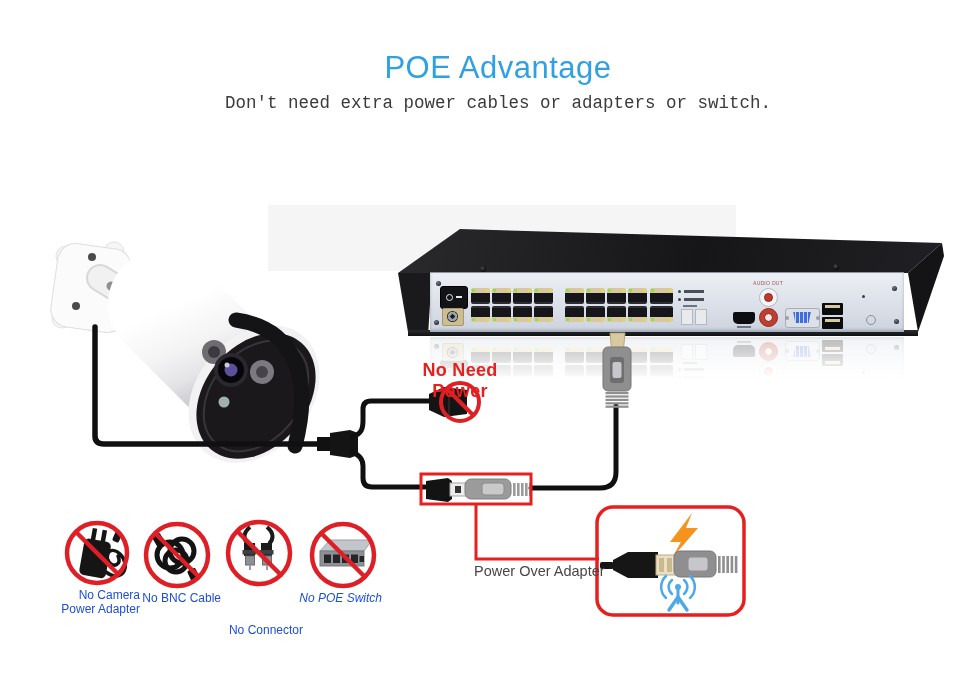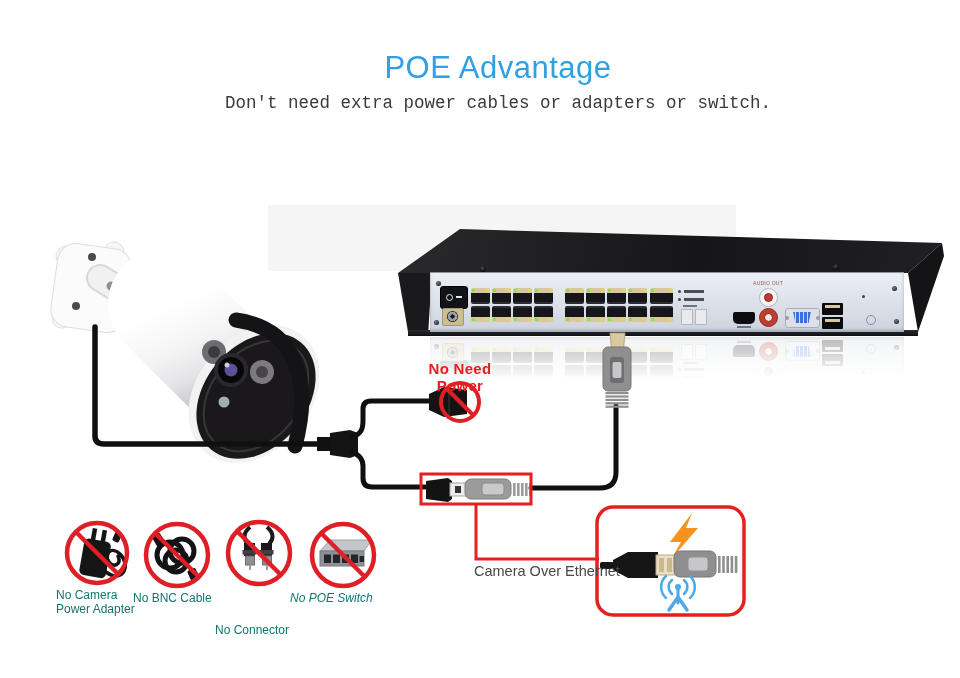--- a/index.html
+++ b/index.html
@@ -99,23 +99,23 @@
   
   .svg-layer{position:absolute;left:0;top:0;width:960px;height:678px;}
   .cable{stroke:#101010;fill:none;stroke-linecap:round;}
   .red-line{stroke:var(--alert-red);fill:none;}
   .no-sym{stroke:#df1f26;fill:none;}
   .bolt{fill:var(--lightning-orange);}
   .ant{stroke:var(--wifi-blue);fill:none;stroke-linecap:round;}
 
   
   .no-need-power{position:absolute;left:404px;top:360px;width:112px;text-align:center;
-        font-size:15px;font-weight:700;color:var(--alert-red);letter-spacing:.3px;}
+        font-size:18px;font-weight:700;color:var(--alert-red);letter-spacing:.3px;}
   .poe-label{position:absolute;left:474px;top:563px;font-size:14.5px;color:#474747;}
-  .flabel{position:absolute;text-align:left;font-size:12px;line-height:13.5px;color:#0f766e;}
+  .flabel{position:absolute;text-align:right;font-size:12px;line-height:13.5px;color:#1d4ed8;}
   .fl1{left:56px;top:589px;width:84px;}
   .fl2{left:133px;top:592px;width:88px;}
   .fl3{left:215px;top:589px;width:88px;margin-top:35px;}
   .fl4{left:290px;top:592px;width:92px;font-style:italic;}
 </style>
 </head>
 <body>
 
 <div class="stage">
 
@@ -437,19 +437,19 @@
         <rect x="342" y="554.5" width="7" height="8.5" fill="#24262a"></rect>
         <rect x="351" y="554.5" width="7" height="8.5" fill="#24262a"></rect>
         <rect x="359.5" y="556" width="4.5" height="6" fill="#24262a"></rect>
         <circle class="no-sym" cx="343" cy="555" r="31" stroke-width="4.5"></circle>
         <line class="no-sym" x1="321" y1="533" x2="365" y2="577" stroke-width="4.5"></line>
       </g>
     </g>
   </svg>
 
   <div class="no-need-power">No Need Power</div>
-  <div class="poe-label">Camera Over Ethernet</div>
+  <div class="poe-label">Power Over Adapter</div>
   <div class="flabel fl1">No Camera Power Adapter</div>
   <div class="flabel fl2">No BNC Cable</div>
   <div class="flabel fl3">No Connector</div>
   <div class="flabel fl4">No POE Switch</div>
 
 </div>
 
 </body></html>

